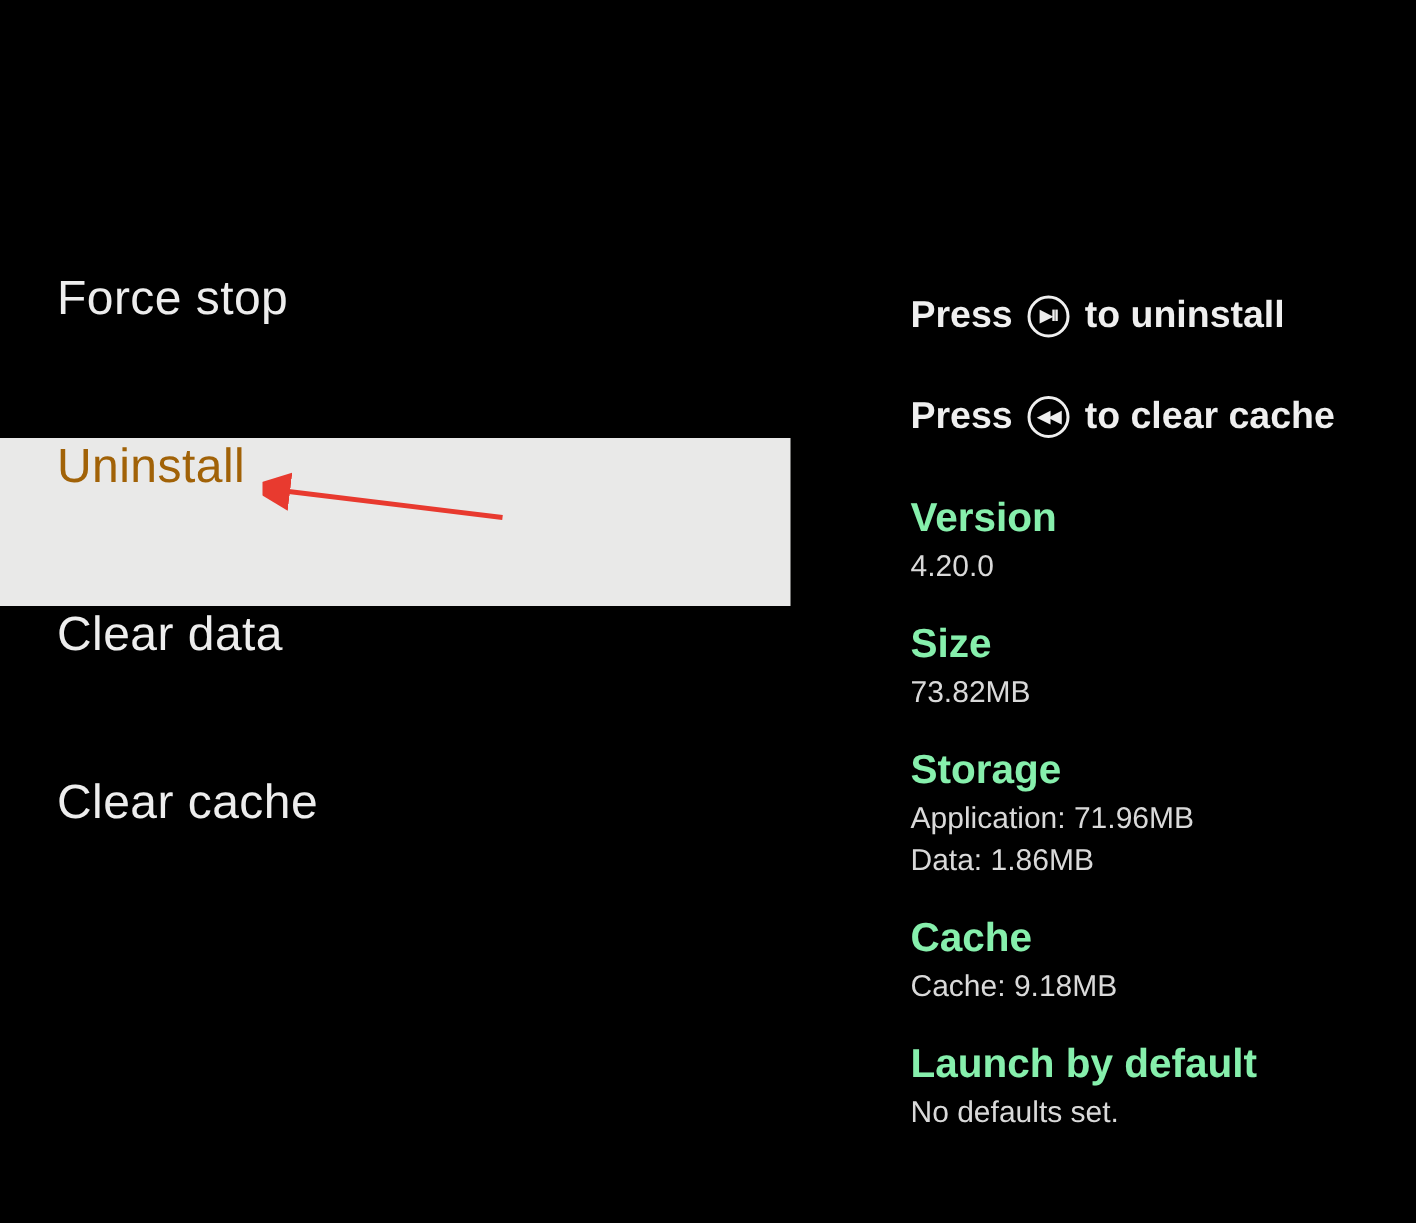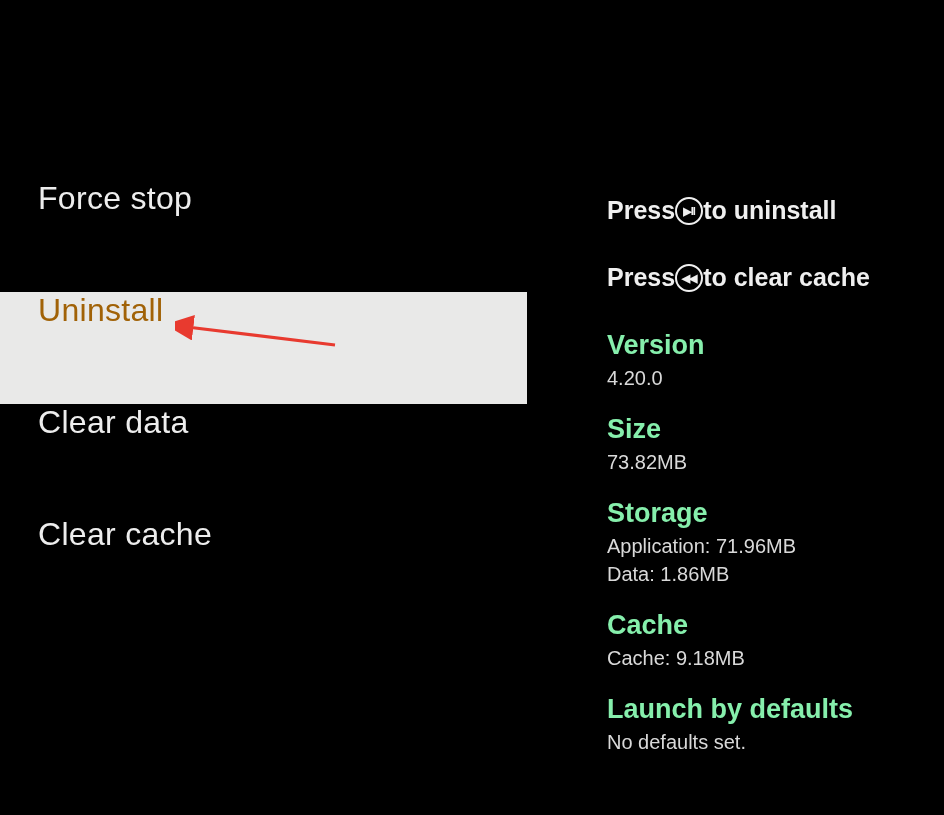--- a/index.html
+++ b/index.html
@@ -37,21 +37,22 @@
       font-weight: 400;
     }
     .right-col {
       flex: 1;
       padding-top: 196px;
       padding-left: 80px;
       padding-right: 20px;
     }
     .hint {
       display: flex;
-      align-items: flex-end;
+      align-items: center;
+      gap: 10px;
       font-size: 25px;
       font-weight: 700;
       color: #efefef;
       margin-bottom: 38px;
     }
     .hint .icon-btn {
       width: 28px;
       height: 28px;
       border: 2.2px solid #efefef;
       border-radius: 50%;
@@ -138,21 +139,21 @@
       <div class="info-value">Application: 71.96MB</div>
       <div class="info-value">Data: 1.86MB</div>
     </div>
 
     <div class="info-block">
       <div class="info-label">Cache</div>
       <div class="info-value">Cache: 9.18MB</div>
     </div>
 
     <div class="info-block">
-      <div class="info-label">Launch by defaults</div>
+      <div class="info-label">Launch by default</div>
       <div class="info-value">No defaults set.</div>
     </div>
 
   </div>
 
 </div>
 
 <svg class="annot-arrow" width="170" height="60">
   <defs>
     <marker id="arrowhead" markerWidth="10" markerHeight="8" refX="2" refY="4" orient="auto">

